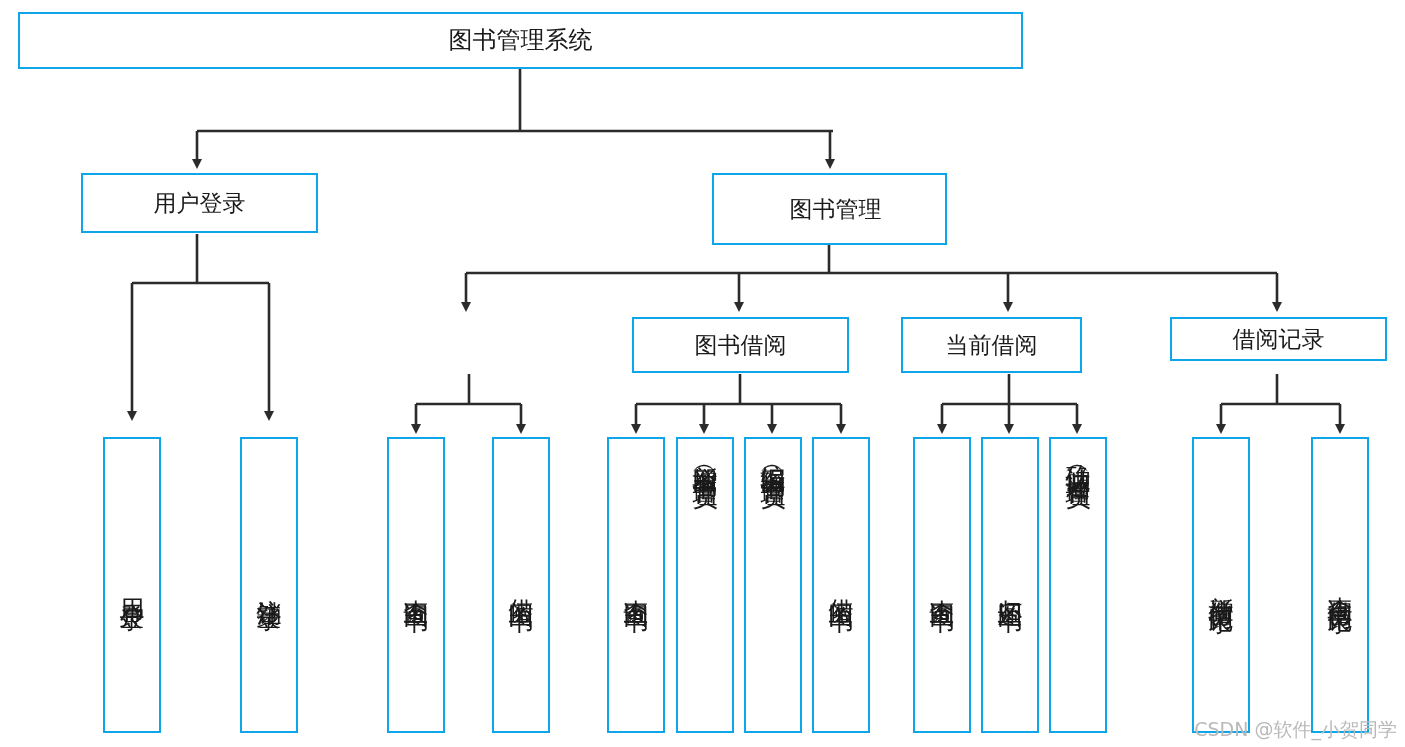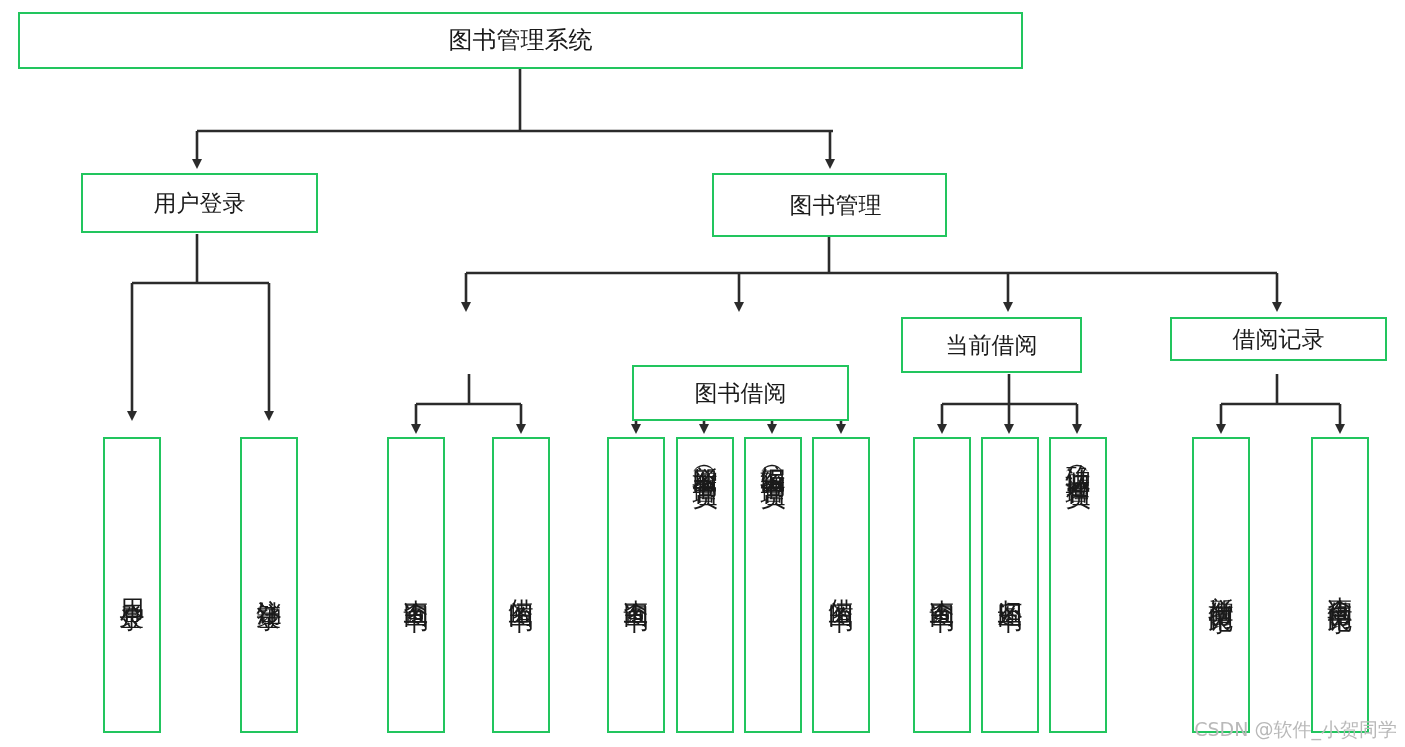--- a/index.html
+++ b/index.html
@@ -22,21 +22,21 @@
     position: absolute;
     left: 0;
     top: 0;
     width: 1405px;
     height: 747px;
   }
   .node {
     position: absolute;
     box-sizing: border-box;
     background: #ffffff;
-    border: 2px solid #22c55e;
+    border: 2px solid #0ea5e9;
     display: flex;
     align-items: center;
     justify-content: center;
     color: #1a1a1a;
   }
   .node .label {
     display: block;
     text-align: center;
     line-height: 1.08;
     white-space: nowrap;
@@ -132,26 +132,26 @@
   </svg>
 
   <div class="node root horiz" style="left:18px; top:12px; width:1005px; height:57px;">
     <span class="label">图书管理系统</span>
   </div>
 
   <div class="node horiz" style="left:81px; top:173px; width:237px; height:60px;">
     <span class="label">用户登录</span>
   </div>
 
-  <div class="node horiz" style="left:712px; top:173px; width:235px; height:64px;padding-left:12px;">
+  <div class="node horiz" style="left:712px; top:173px; width:235px; height:72px;padding-left:12px;">
     <span class="label">图书管理</span>
   </div>
 
 
-  <div class="node horiz" style="left:632px; top:317px; width:217px; height:56px;margin-top:48px;">
+  <div class="node horiz" style="left:632px; top:317px; width:217px; height:56px;">
     <span class="label">图书借阅</span>
   </div>
 
   <div class="node horiz" style="left:901px; top:317px; width:181px; height:56px;">
     <span class="label">当前借阅</span>
   </div>
 
   <div class="node horiz" style="left:1170px; top:317px; width:217px; height:44px;">
     <span class="label">借阅记录</span>
   </div>

